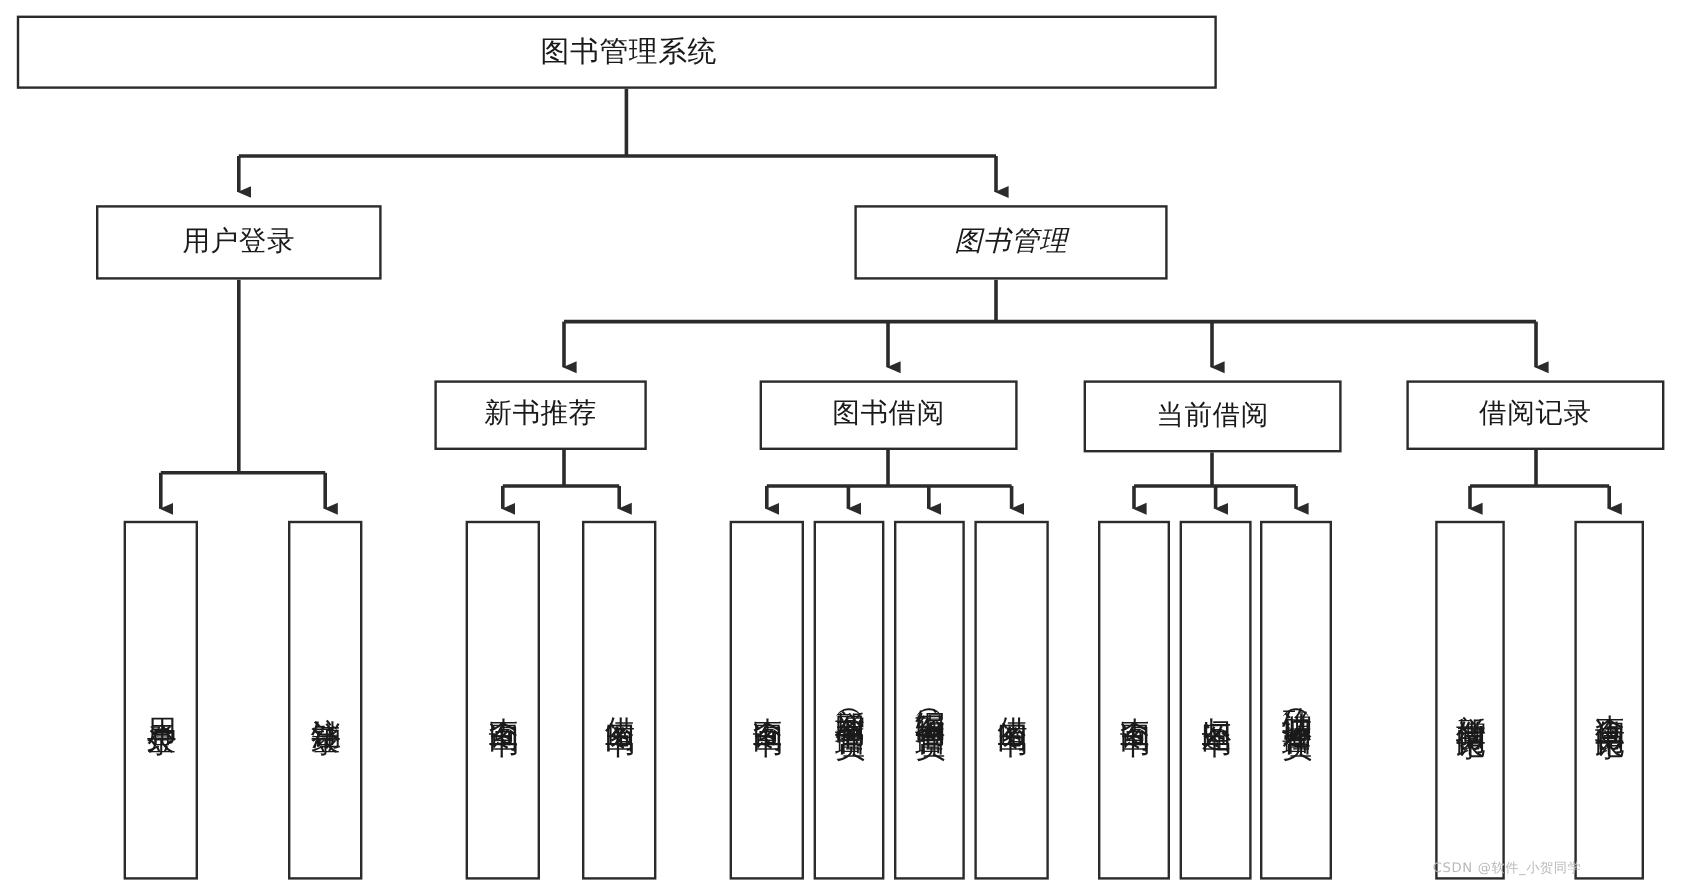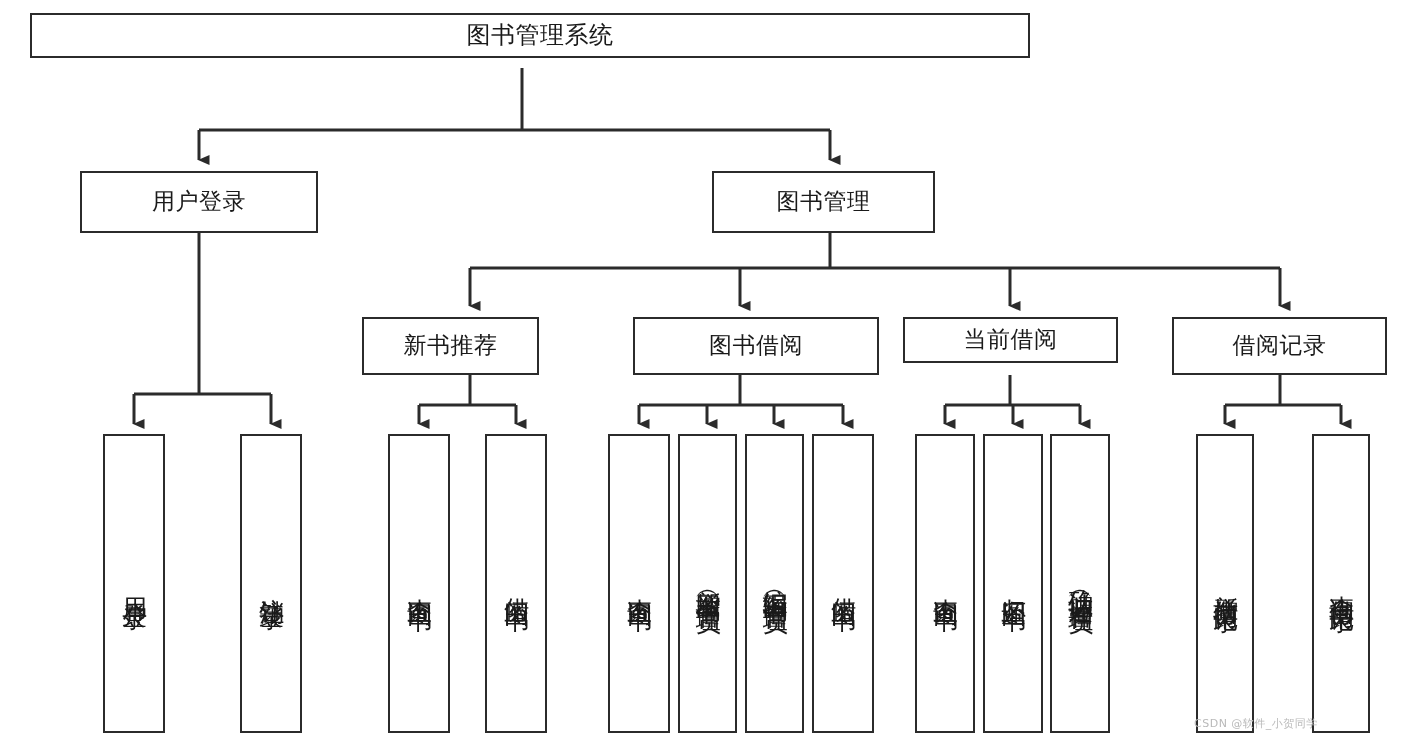--- a/index.html
+++ b/index.html
@@ -117,38 +117,38 @@
       <path d="M 1013 405 L 1013 424" marker-end="url(#arrow)"></path>
       <path d="M 1080 405 L 1080 424" marker-end="url(#arrow)"></path>
 
       <path d="M 1280 375 L 1280 405"></path>
       <path d="M 1225 405 L 1341 405"></path>
       <path d="M 1225 405 L 1225 424" marker-end="url(#arrow)"></path>
       <path d="M 1341 405 L 1341 424" marker-end="url(#arrow)"></path>
     </g>
   </svg>
 
-  <div class="node root horiz" id="node-root" style="left: 30px; top: 13px; width: 1000px; height: 45px; padding-left: 20px;">
+  <div class="node root horiz" id="node-root" style="left: 14px; top: 13px; width: 1000px; height: 61px; padding-left: 20px;">
     <span class="label">图书管理系统</span>
   </div>
 
   <div class="node horiz" style="left: 80px; top: 171px; width: 238px; height: 62px;">
     <span class="label">用户登录</span>
   </div>
-  <div class="node horiz" style="left: 712px; top: 171px; width: 223px; height: 62px;">
+  <div class="node horiz" style="left: 712px; top: 171px; width: 261px; height: 62px; font-style: italic;">
     <span class="label">图书管理</span>
   </div>
 
   <div class="node horiz" style="left: 362px; top: 317px; width: 177px; height: 58px;">
     <span class="label">新书推荐</span>
   </div>
-  <div class="node horiz" style="left: 633px; top: 317px; width: 246px; height: 58px;">
+  <div class="node horiz" style="left: 633px; top: 317px; width: 215px; height: 58px;">
     <span class="label">图书借阅</span>
   </div>
-  <div class="node horiz" style="left: 903px; top: 317px; width: 215px; height: 46px;">
+  <div class="node horiz" style="left: 903px; top: 317px; width: 215px; height: 60px;">
     <span class="label">当前借阅</span>
   </div>
   <div class="node horiz" style="left: 1172px; top: 317px; width: 215px; height: 58px;">
     <span class="label">借阅记录</span>
   </div>
 
   <div class="node vert" style="left: 103px; top: 434px; width: 62px; height: 299px;">
     <span class="label">用户登录</span>
   </div>
   <div class="node vert" style="left: 240px; top: 434px; width: 62px; height: 299px;">

